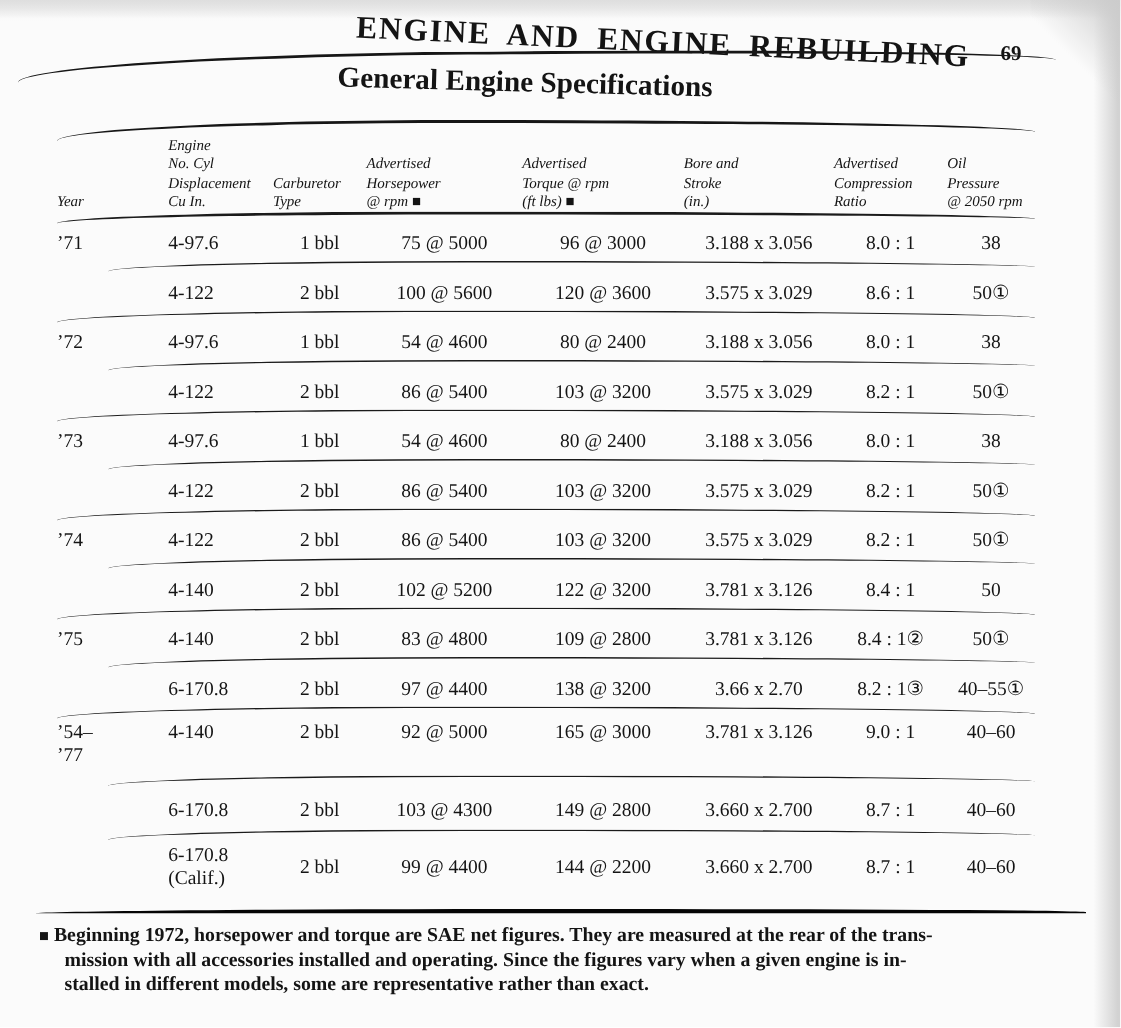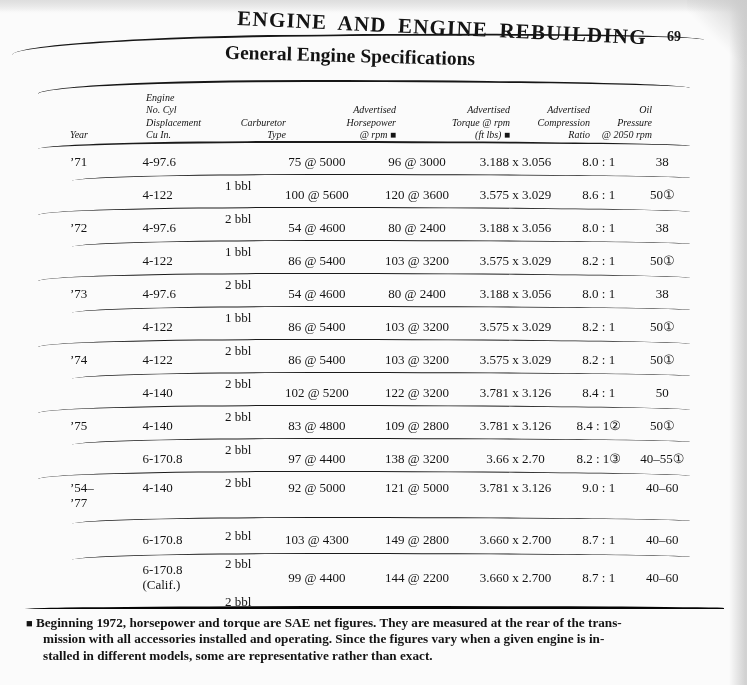--- a/index.html
+++ b/index.html
@@ -28,27 +28,27 @@
   .table-title{position:absolute;left:190px;top:45px;width:320px;text-align:center;
     font-size:19.5px;font-weight:bold;transform:rotate(1.5deg);white-space:nowrap;}
 
   
   .spec-table{position:absolute;left:38px;top:80px;width:652px;}
   .arc-tabletop{position:absolute;left:0;top:0;width:652px;height:16px;
     border-top:2px solid #161616;
     border-top-left-radius:270px 14px;border-top-right-radius:382px 8px;}
   .thead{display:flex;align-items:flex-end;height:66px;box-sizing:border-box;
     padding:12px 0 5px;}
-  .hcell{font-style:italic;font-size:10px;line-height:1.22;text-align:right;
+  .hcell{font-style:italic;font-size:10px;line-height:1.22;text-align:left;
     white-space:pre-line;box-sizing:border-box;}
   .cell{font-size:13px;line-height:1.15;text-align:center;white-space:pre-line;
     box-sizing:border-box;}
-  .c0{width:34px;text-align:left;margin-left:32px;}
+  .c0{width:34px;text-align:left;}
   .c1{width:80px;text-align:left;padding-left:6px;margin-left:36px;}
-  .c2{width:66px;margin-top:48px;}
+  .c2{width:66px;}
   .c3{width:110px;}
   .c4{width:114px;}
   .c5{width:106px;}
   .c6{width:80px;}
   .c7{width:62px;}
   .tbody{position:relative;}
   .row{position:relative;display:flex;align-items:center;height:33px;}
   .row:nth-child(11){height:46px;align-items:flex-start;padding-top:5px;box-sizing:border-box;}
   .row:nth-child(12){height:36px;}
   .row:nth-child(13){height:40px;}
@@ -91,20 +91,23 @@
 Displacement
 Cu In.</div>
       <div class="hcell c2">Carburetor
 Type</div>
       <div class="hcell c3">Advertised
 Horsepower
 @ rpm ■</div>
       <div class="hcell c4">Advertised
 Torque @ rpm
 (ft lbs) ■</div>
+      <div class="hcell c5">Bore and
+Stroke
+(in.)</div>
       <div class="hcell c6">Advertised
 Compression
 Ratio</div>
       <div class="hcell c7">Oil
 Pressure
 @ 2050 rpm</div>
     </div>
     <div class="tbody">
 
     <div class="row group-start">
@@ -217,21 +220,21 @@
         <div class="cell c6">8.2 : 1③</div>
         <div class="cell c7">40–55①</div>
       </div>
         <div class="row group-start">
         <div class="sep"></div>
         <div class="cell c0">’54–
 ’77</div>
         <div class="cell c1">4-140</div>
         <div class="cell c2">2 bbl</div>
         <div class="cell c3">92 @ 5000</div>
-        <div class="cell c4">121 @ 5000</div>
+        <div class="cell c4">165 @ 3000</div>
         <div class="cell c5">3.781 x 3.126</div>
         <div class="cell c6">9.0 : 1</div>
         <div class="cell c7">40–60</div>
       </div>
         <div class="row">
         <div class="sep"></div>
         <div class="cell c0"></div>
         <div class="cell c1">6-170.8</div>
         <div class="cell c2">2 bbl</div>
         <div class="cell c3">103 @ 4300</div>

